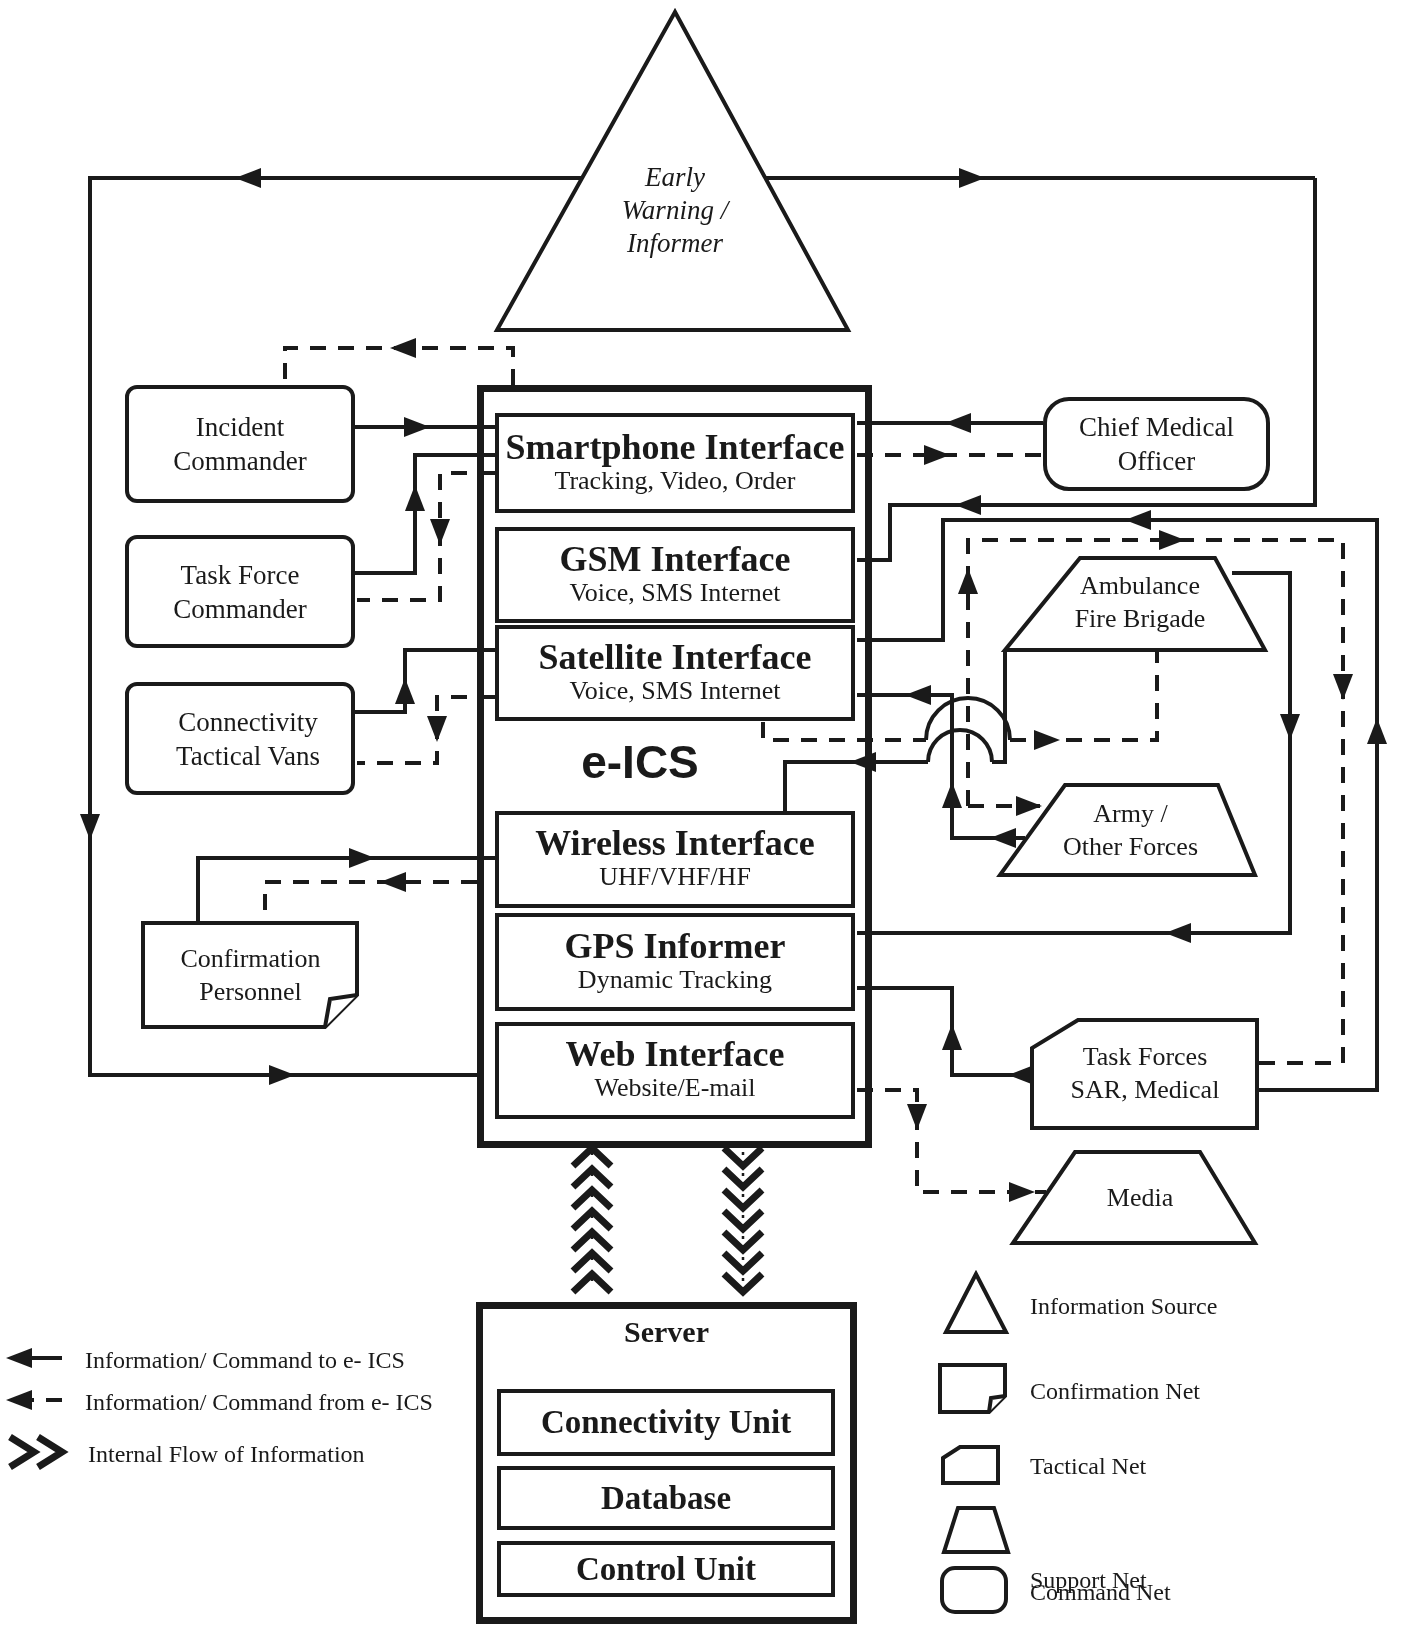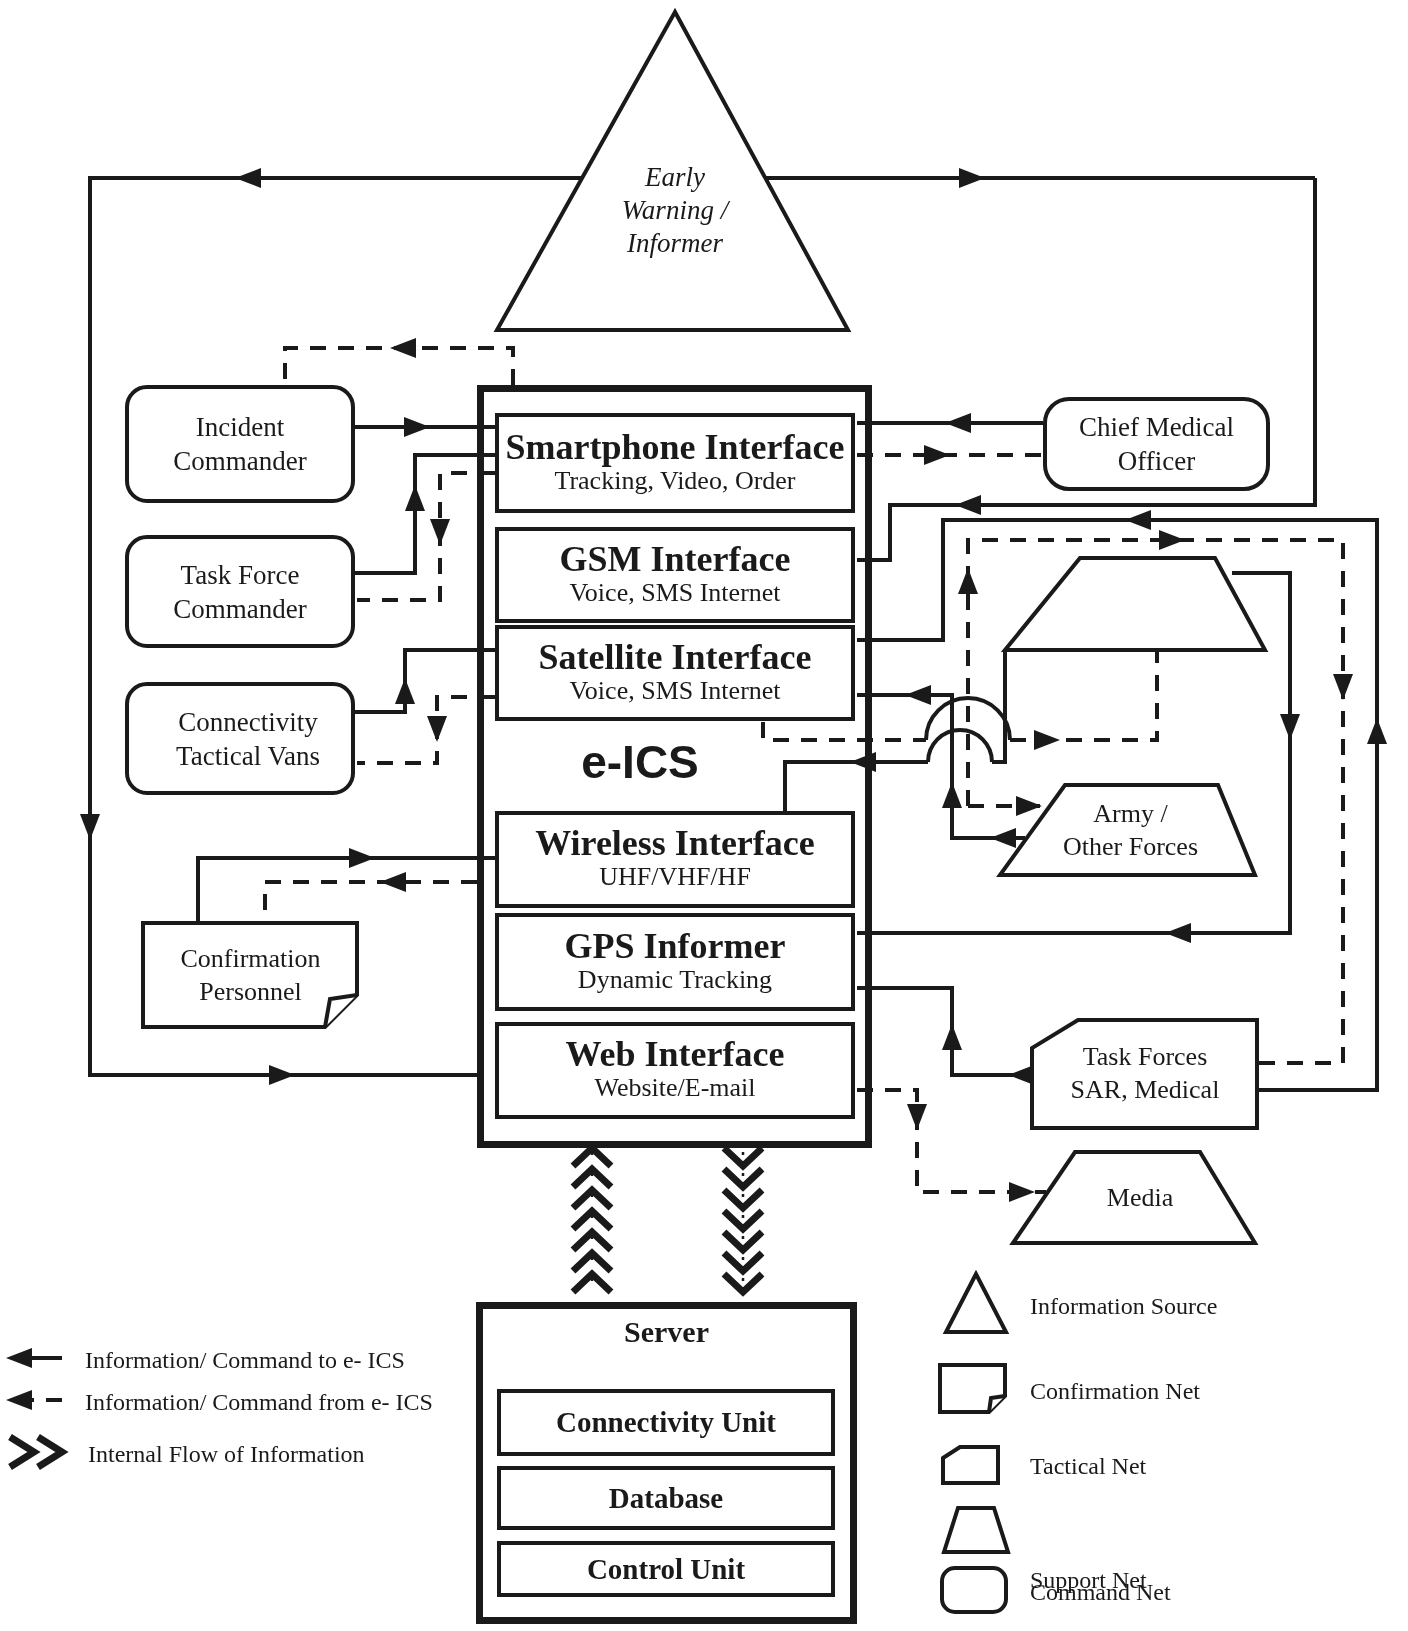--- a/index.html
+++ b/index.html
@@ -1,35 +1,35 @@
 <!DOCTYPE html>
 <html><head>
 <meta charset="utf-8">
 <style>
   html,body{margin:0;padding:0;background:#fff;}
   #canvas{position:relative;width:1408px;height:1631px;background:#fff;overflow:hidden;
           font-family:"Liberation Serif", serif;color:#1a1a1a;}
   svg{position:absolute;left:0;top:0;}
-  .node{position:absolute;border:4px solid #1a1a1a;border-radius:22px;background:#fff;
+  .node{position:absolute;border:4px solid #1a1a1a;border-radius:12px;background:#fff;
         display:flex;align-items:center;justify-content:center;text-align:center;
         font-size:27px;line-height:34px;box-sizing:border-box;}
   .ml{white-space:pre-line;}
   .thick{position:absolute;border:7px solid #1a1a1a;background:transparent;box-sizing:border-box;}
   .ibox{position:absolute;border:4px solid #1a1a1a;background:#fff;box-sizing:border-box;
         display:flex;flex-direction:column;align-items:center;justify-content:center;text-align:center;}
   .ibox .t{font-weight:bold;font-size:36px;line-height:34px;}
   .ibox .s{font-size:26px;line-height:33px;}
   .shape-label{position:absolute;display:flex;align-items:center;justify-content:center;
         text-align:center;font-size:26px;line-height:33px;}
   .legend-text{position:absolute;font-size:24px;line-height:28px;text-align:left;}
   .eics-title{position:absolute;font-family:"Liberation Sans", sans-serif;font-weight:bold;
         font-size:46px;display:flex;align-items:center;justify-content:center;}
   .server-title{position:absolute;font-weight:bold;font-size:30px;text-align:center;}
   .unit{position:absolute;border:4px solid #1a1a1a;background:#fff;box-sizing:border-box;
-        display:flex;align-items:center;justify-content:center;font-weight:bold;font-size:29px;}
+        display:flex;align-items:center;justify-content:center;font-weight:bold;font-size:33px;}
 </style>
 </head>
 <body>
 
 <div id="canvas">
 
 <svg width="1408" height="1631" viewBox="0 0 1408 1631">
   <g stroke="#1a1a1a" stroke-width="4" fill="none">
 
     <path d="M1315,178 L90,178 L90,1075 L477,1075"></path>
@@ -201,20 +201,22 @@
   <span class="s">Dynamic Tracking</span>
 </div>
 <div class="ibox" style="left:495px;top:1022px;width:360px;height:97px;">
   <span class="t">Web Interface</span>
   <span class="s">Website/E-mail</span>
 </div>
 
 <div class="shape-label ml" style="left:555px;top:150px;width:240px;height:120px;font-size:27px;font-style:italic;">Early
 Warning /
 Informer</div>
+<div class="shape-label ml" style="left:1030px;top:562px;width:220px;height:80px;">Ambulance
+Fire Brigade</div>
 <div class="shape-label ml" style="left:1023px;top:790px;width:215px;height:80px;">Army /
 Other Forces</div>
 <div class="shape-label ml" style="left:1035px;top:1033px;width:220px;height:80px;">Task Forces
 SAR, Medical</div>
 <div class="shape-label" style="left:1050px;top:1172px;width:180px;height:50px;">Media</div>
 <div class="shape-label ml" style="left:148px;top:935px;width:205px;height:80px;">Confirmation
 Personnel</div>
 
 <div class="thick" style="left:476px;top:1302px;width:381px;height:322px;"></div>
 <div class="server-title" style="left:476px;top:1315px;width:381px;">Server</div>

